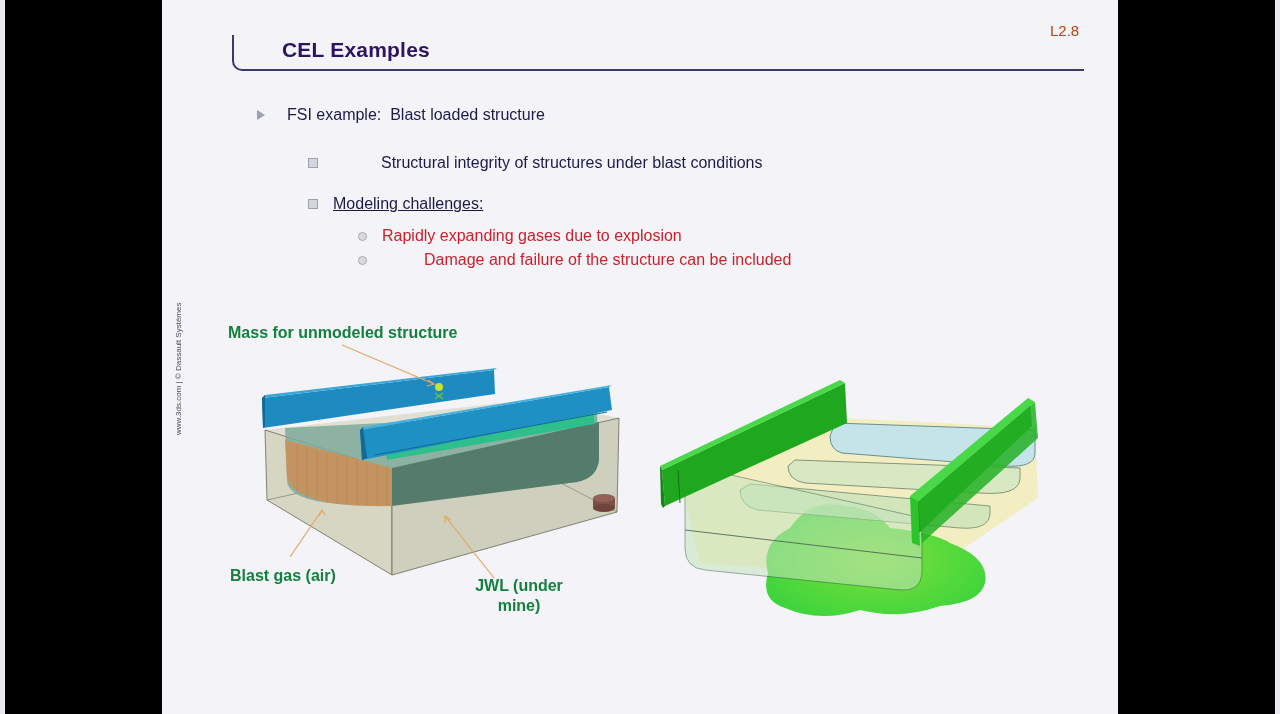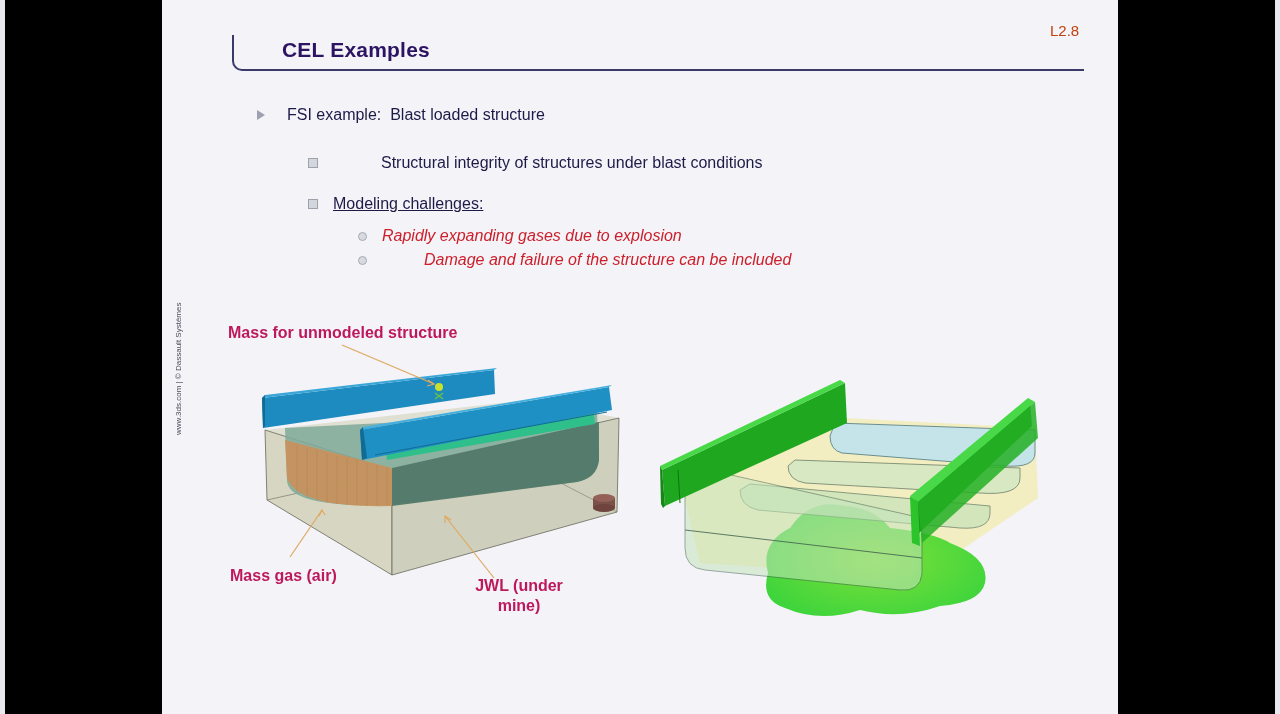--- a/index.html
+++ b/index.html
@@ -55,32 +55,32 @@
     .sq {
       width: 8px; height: 8px;
       background: #d4d6de; border: 1px solid #9ea0ac;
       margin-right: 15px;
     }
     .circ {
       width: 7px; height: 7px; border-radius: 50%;
       background: #d8dae0; border: 1px solid #a8aab4;
       margin-right: 15px;
     }
-    .red { color: #cc1f2a; font-style: italic; }
+    .red { color: #cc1f2a; }
 
     .watermark {
       position: absolute; left: 12px; top: 280px;
       width: 160px; height: 12px;
       transform-origin: 0 0;
       transform: translate(0, 155px) rotate(-90deg);
       font-size: 8px; color: #4a4a5a; white-space: nowrap;
     }
 
     .label {
-      position: absolute; font-size: 16px; font-weight: bold; color: #be185d;
+      position: absolute; font-size: 16px; font-weight: bold; color: #15803d;
       text-align: center; line-height: 20px;
     }
 
     svg { position: absolute; }
   </style>
 </head>
 <body>
 
 <div class="edge-left"></div>
 <div class="letterbox-left"></div>
@@ -114,21 +114,21 @@
   <div class="bullet-row red" style="left:172px; top:227px;">
     <span class="circ"></span>
     <span>Rapidly expanding gases due to explosion</span>
   </div>
   <div class="bullet-row red" style="left:172px; top:251px;gap:42px;">
     <span class="circ"></span>
     <span>Damage and failure of the structure can be included</span>
   </div>
 
   <div class="label" style="left:66px; top:323px;">Mass for unmodeled structure</div>
-  <div class="label" style="left:68px; top:566px;">Mass gas (air)</div>
+  <div class="label" style="left:68px; top:566px;">Blast gas (air)</div>
   <div class="label" style="left:310px; top:576px; width:94px;">
     <div>JWL (under</div>
     <div>mine)</div>
   </div>
 
   <svg style="left:95px; top:360px;" width="470" height="225" viewBox="0 0 470 225">
 
     <polygon points="8,70 270,40 362,58 360,152 135,215 10,140" fill="#dcdccb" opacity="0.85"></polygon>
 
     <polygon points="8,70 135,110 135,215 10,140" fill="#d6d6c2" stroke="#6a6a60" stroke-width="0.8"></polygon>

